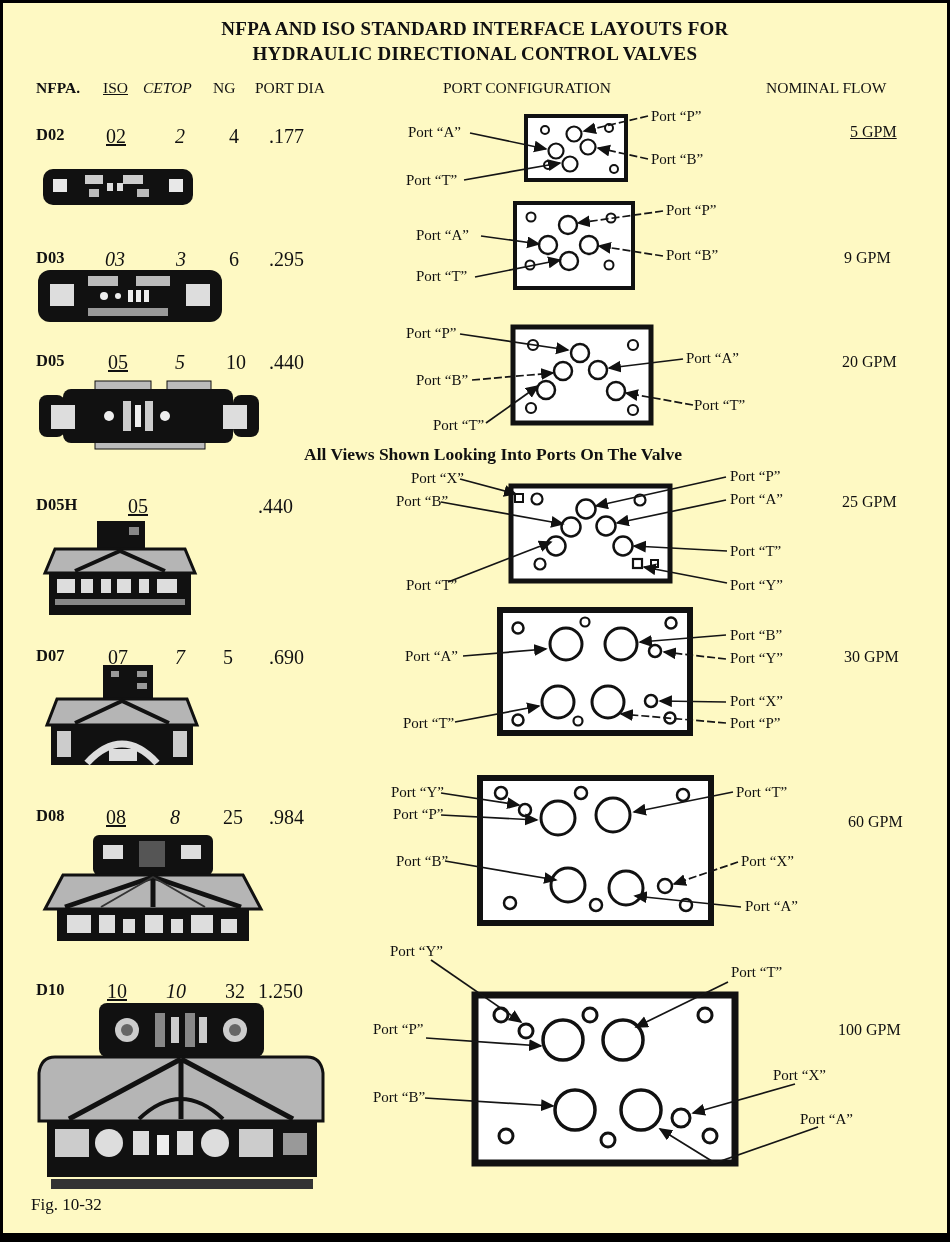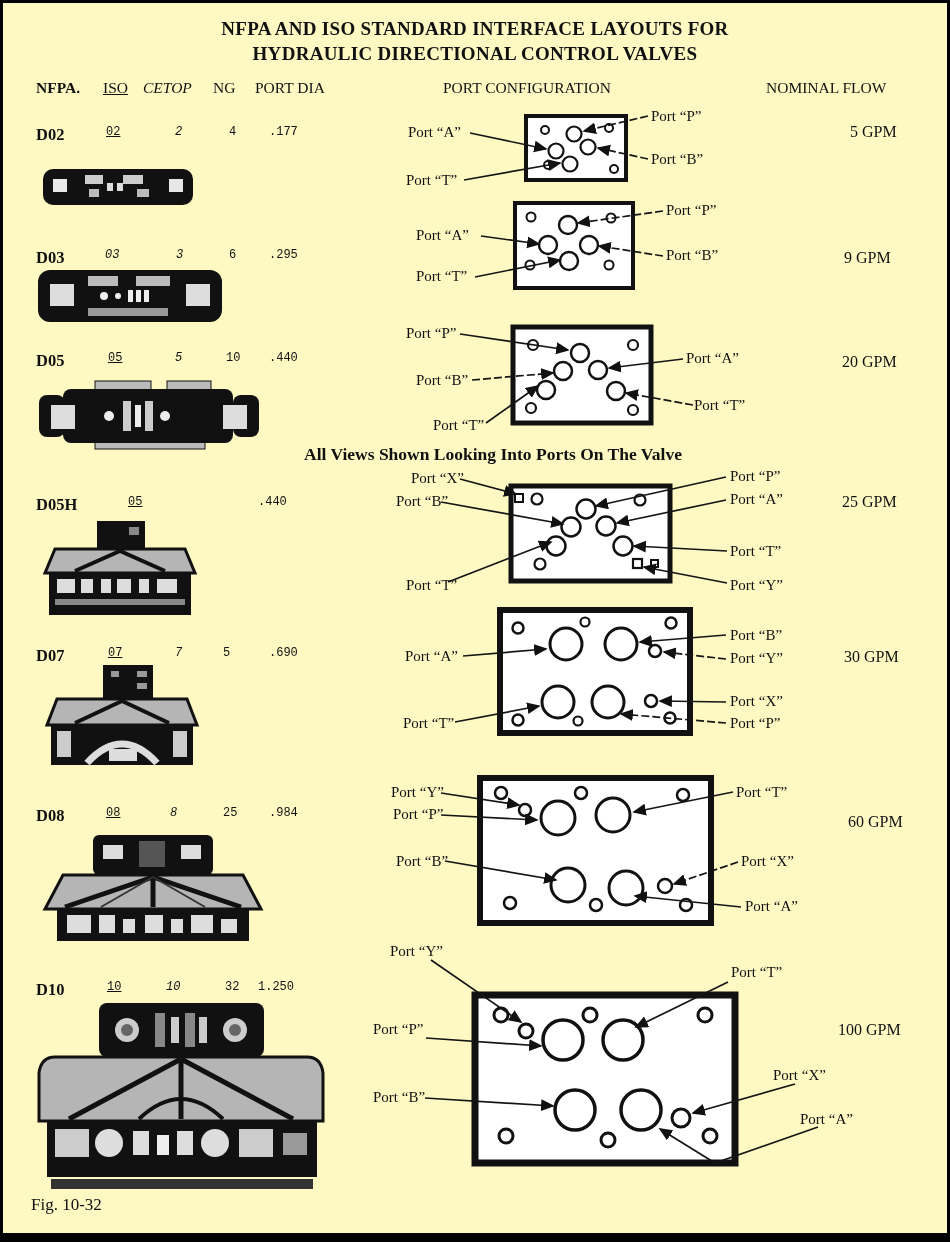--- a/index.html
+++ b/index.html
@@ -9,21 +9,21 @@
     border:3px solid #000; border-bottom:9px solid #000;
     font-family:"Liberation Serif","DejaVu Serif",serif; color:#111; overflow:hidden;
   }
   .abs { position:absolute; white-space:nowrap; }
   .title { left:0; width:100%; text-align:center; font-weight:bold; font-size:19px; letter-spacing:.3px; }
   .hdr  { font-size:15.5px; }
   .hdr-b { font-weight:bold; }
   .u { text-decoration:underline; }
   .i { font-style:italic; }
   .nfpa { font-weight:bold; font-size:16.5px; }
-  .spec { font-size:12px;font-family:Liberation Mono, monospace; }
+  .spec { font-size:20px; }
   .flow { font-size:16px; }
   .note { font-weight:bold; font-size:17.5px; text-align:center; }
   .fig  { font-size:17px; }
   svg { position:absolute; overflow:visible; }
   svg text { font-family:"Liberation Serif","DejaVu Serif",serif; font-size:15px; fill:#111; }
   .plate { fill:#fff; stroke:#111; }
   .hole  { fill:#fff; stroke:#111; }
   .ldr   { stroke:#151515; stroke-width:1.7; fill:none; }
   .dsh   { stroke-dasharray:8 3; }
 </style>
@@ -41,21 +41,21 @@
   <span class="abs hdr" style="left:210px;top:76px;">NG</span>
   <span class="abs hdr" style="left:252px;top:76px;">PORT DIA</span>
   <span class="abs hdr" style="left:440px;top:76px;">PORT CONFIGURATION</span>
   <span class="abs hdr" style="left:763px;top:76px;">NOMINAL FLOW</span>
 
   <span class="abs nfpa" style="left:33px;top:122px;">D02</span>
   <span class="abs spec u" style="left:103px;top:122px;">02</span>
   <span class="abs spec i" style="left:172px;top:122px;">2</span>
   <span class="abs spec" style="left:226px;top:122px;">4</span>
   <span class="abs spec" style="left:266px;top:122px;">.177</span>
-  <span class="abs flow" style="left:847px;top:120px;">5 GPM</span>
+  <span class="abs flow" style="left:847px;top:120px;text-decoration:underline;">5 GPM</span>
 
   <svg style="left:38px;top:160px;" width="155" height="46" viewBox="0 0 155 46">
     <rect x="2" y="6" width="150" height="36" rx="10" fill="#111"></rect>
     <rect x="12" y="16" width="14" height="13" fill="#e8e8e8"></rect>
       <rect x="128" y="16" width="14" height="13" fill="#e8e8e8"></rect>
     <rect x="44" y="12" width="18" height="9" fill="#ccc"></rect>
       <rect x="82" y="12" width="20" height="9" fill="#ccc"></rect>
     <rect x="48" y="26" width="10" height="8" fill="#bbb"></rect>
       <rect x="66" y="20" width="6" height="8" fill="#ddd"></rect>
     <rect x="76" y="20" width="6" height="8" fill="#ddd"></rect>

